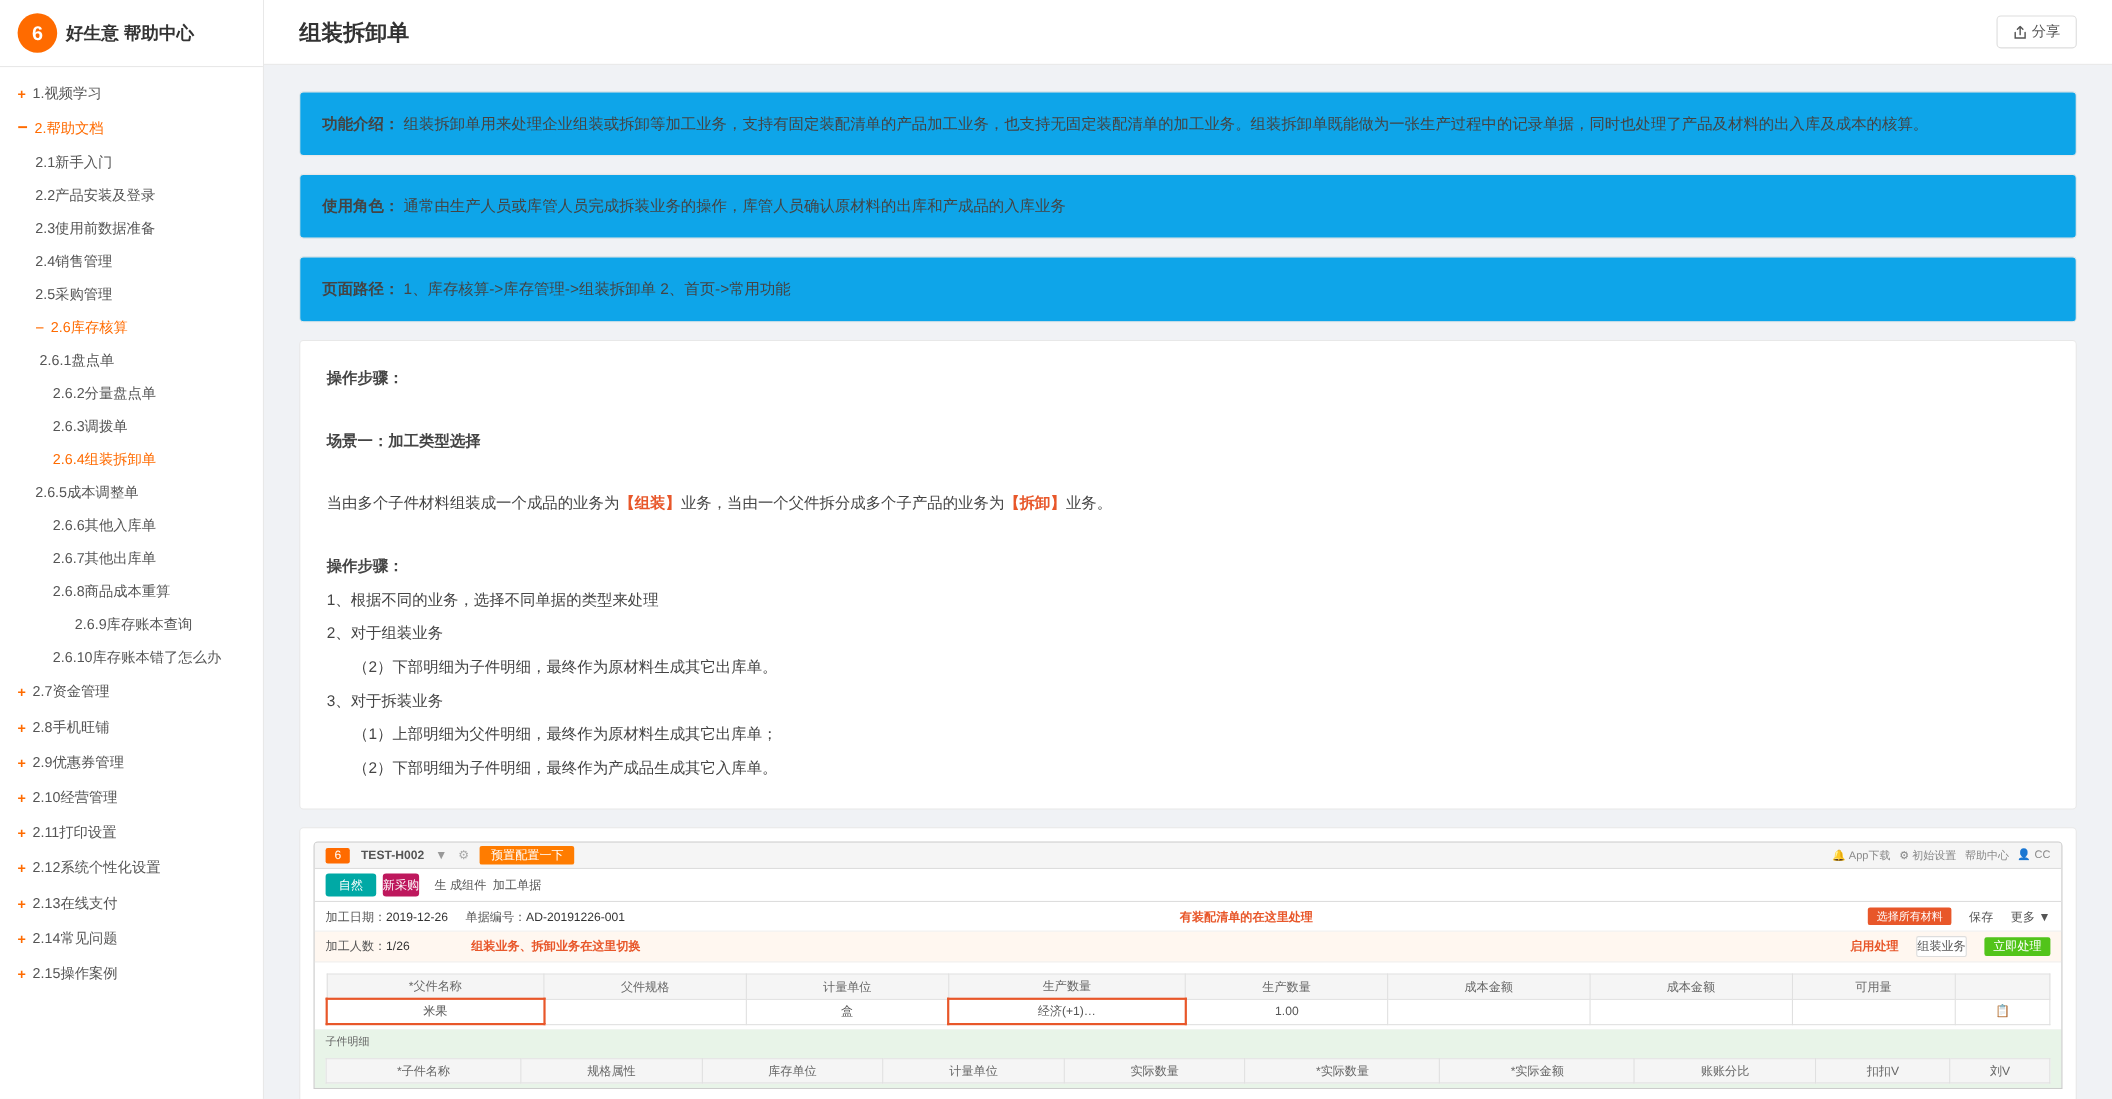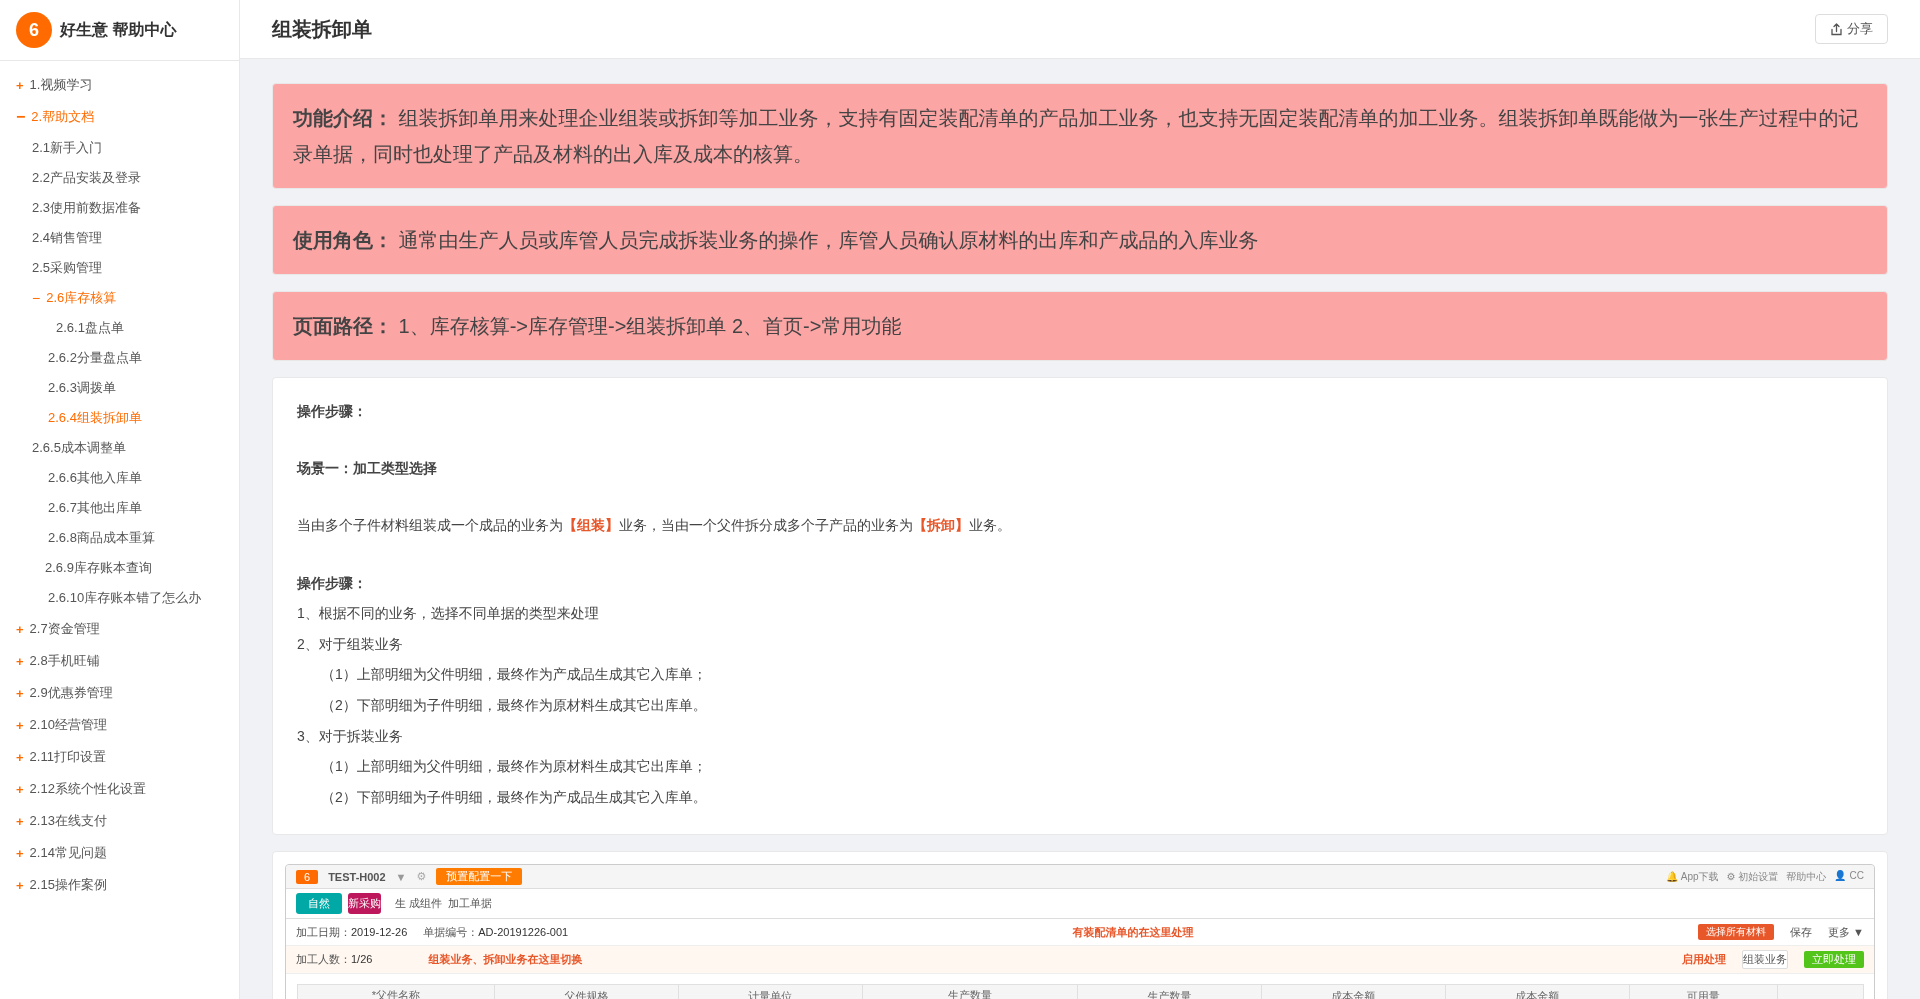--- a/index.html
+++ b/index.html
@@ -93,27 +93,27 @@
       padding: 5px 14px; border-radius: 4px;
       cursor: pointer; color: #555; font-size: 13px;
       display: flex; align-items: center; gap: 4px;
     }
 
     .content-area {
       padding: 24px 32px;
       flex: 1;
     }
     .info-block {
-      background: #fca5a5;
+      background: #0ea5e9;
       border: 1px solid #e8e8e8;
       border-radius: 4px;
       padding: 16px 20px;
       margin-bottom: 16px;
       line-height: 1.8;
-      font-size: 20px;
+      font-size: 14px;
       color: #444;
     }
     .bold { font-weight: bold; }
     .bracket { color: #e8572a; font-weight: bold; }
 
     .steps-block {
       background: #fff;
       border: 1px solid #e8e8e8;
       border-radius: 4px;
       padding: 20px 24px;
@@ -174,21 +174,21 @@
       </div>
     <div class="sub-item">
         <span>2.5采购管理</span>
       </div>
 
     <div class="sub-item active" style="color:#ff6b00;">
       <span class="minus-icon" style="margin-right:6px;font-size:14px;">−</span>
       <span>2.6库存核算</span>
     </div>
 
-    <div class="sub-item" style="padding-left:56px;align-items:flex-end;">
+    <div class="sub-item" style="padding-left:36px;align-items:flex-end;">
         <span>2.6.1盘点单</span>
       </div>
     <div class="sub-item" style="padding-left:48px;align-items:center;">
         <span>2.6.2分量盘点单</span>
       </div>
     <div class="sub-item" style="padding-left:48px;">
         <span>2.6.3调拨单</span>
       </div>
     <div class="sub-item active" style="padding-left:48px; color:#ff6b00;">
         <span>2.6.4组装拆卸单</span>
@@ -198,21 +198,21 @@
       </div>
     <div class="sub-item" style="padding-left:48px;">
         <span>2.6.6其他入库单</span>
       </div>
     <div class="sub-item" style="padding-left:48px;">
         <span>2.6.7其他出库单</span>
       </div>
     <div class="sub-item" style="padding-left:48px;">
         <span>2.6.8商品成本重算</span>
       </div>
-    <div class="sub-item" style="padding-left:45px;">
+    <div class="sub-item" style="padding-left:68px;">
         <span>2.6.9库存账本查询</span>
       </div>
     <div class="sub-item" style="padding-left:48px;">
         <span>2.6.10库存账本错了怎么办</span>
       </div>
 
     <div class="nav-item">
       <span class="plus-icon">+</span>
       <span>2.7资金管理</span>
     </div>
@@ -285,21 +285,20 @@
       <br>
       <p><span class="bold">场景一：加工类型选择</span></p>
       <br>
       <p>
         当由多个子件材料组装成一个成品的业务为<span class="bracket">【组装】</span>业务，当由一个父件拆分成多个子产品的业务为<span class="bracket">【拆卸】</span>业务。
       </p>
       <br>
       <p><span class="bold">操作步骤：</span></p>
       <p>1、根据不同的业务，选择不同单据的类型来处理</p>
       <p>2、对于组装业务</p>
-      <p class="indent">（1）上部明细为父件明细，最终作为产成品生成其它入库单；</p>
       <p class="indent">（2）下部明细为子件明细，最终作为原材料生成其它出库单。</p>
       <p>3、对于拆装业务</p>
       <p class="indent">（1）上部明细为父件明细，最终作为原材料生成其它出库单；</p>
       <p class="indent">（2）下部明细为子件明细，最终作为产成品生成其它入库单。</p>
     </div>
 
     <div class="screenshot-container">
       <div class="mock-wrapper" style="position:relative;">
 
         <div style="background:#e8e8e8; border:1px solid #ccc; border-radius:4px 4px 0 0; overflow:hidden;">

